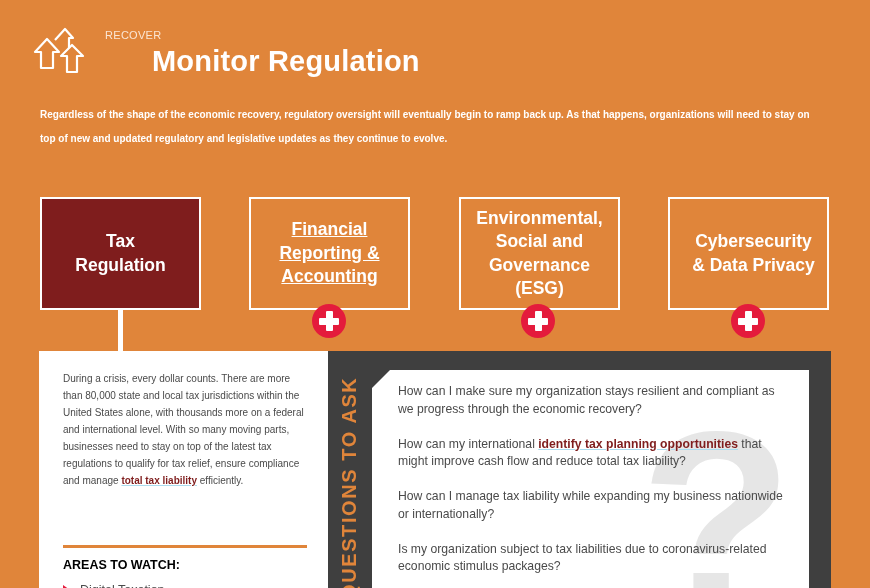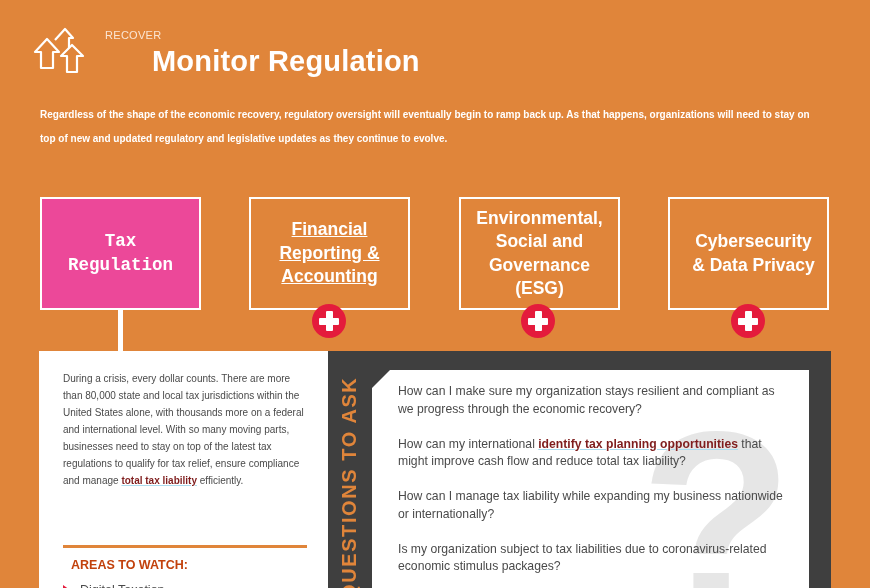--- a/index.html
+++ b/index.html
@@ -23,21 +23,21 @@
     position: absolute; left: 40px; top: 103px; width: 780px;
     font-size: 10px; font-weight: bold; line-height: 23.5px; color: #fff;
   }
   .cat-box {
     position: absolute; top: 197px; width: 161px; height: 113px;
     border: 2.5px solid #fff;
     display: flex; align-items: center; justify-content: center; text-align: center;
     font-size: 17.5px; font-weight: bold; line-height: 23.5px; color: #fff;
     cursor: pointer;
   }
-  .cat-box.active { background: #ec4899; font-family: Liberation Mono, monospace; }
+  .cat-box.active { background: #7f1d1d; }
   .cat-box .label { white-space: pre-line; }
   .plus {
     position: absolute; width: 34px; height: 34px; border-radius: 50%;
     background: #e41b3c; top: 304px;
     display: flex; align-items: center; justify-content: center;
   }
   .plus::before, .plus::after {
     content: ""; position: absolute; background: #fff; border-radius: 1px;
   }
   .plus::before { width: 20px; height: 7px; }
@@ -52,21 +52,21 @@
   .left-text {
     position: absolute; left: 24px; top: 19px; width: 248px;
     font-size: 10px; line-height: 17px; color: #4a4a4a;
   }
   .link { color: #7f1d1d; font-weight: bold; text-decoration: underline; text-decoration-color: #a9dcef; }
   .divider {
     position: absolute; left: 24px; top: 194px; width: 244px; height: 3px; background: #E0853A;
   }
   .areas-heading {
     position: absolute; left: 24px; top: 207px;
-    font-size: 12.5px; font-weight: bold; color: #c2410c; margin-left: 8px;
+    font-size: 12.5px; font-weight: bold; color: #000000;
   }
   .area-item {
     position: absolute; left: 24px; top: 232px;
     font-size: 12.5px; color: #4a4a4a; display: flex; align-items: center; gap: 10px;
   }
   .bullet-tri {
     width: 0; height: 0; border-top: 5px solid transparent; border-bottom: 5px solid transparent;
     border-left: 7px solid #e41b3c;
   }
   .dark-panel {

